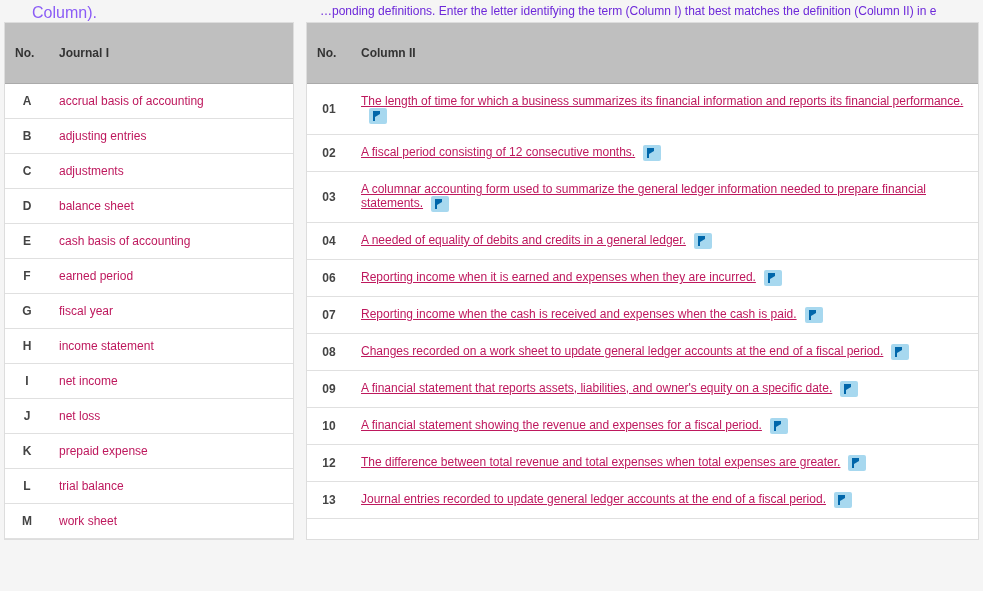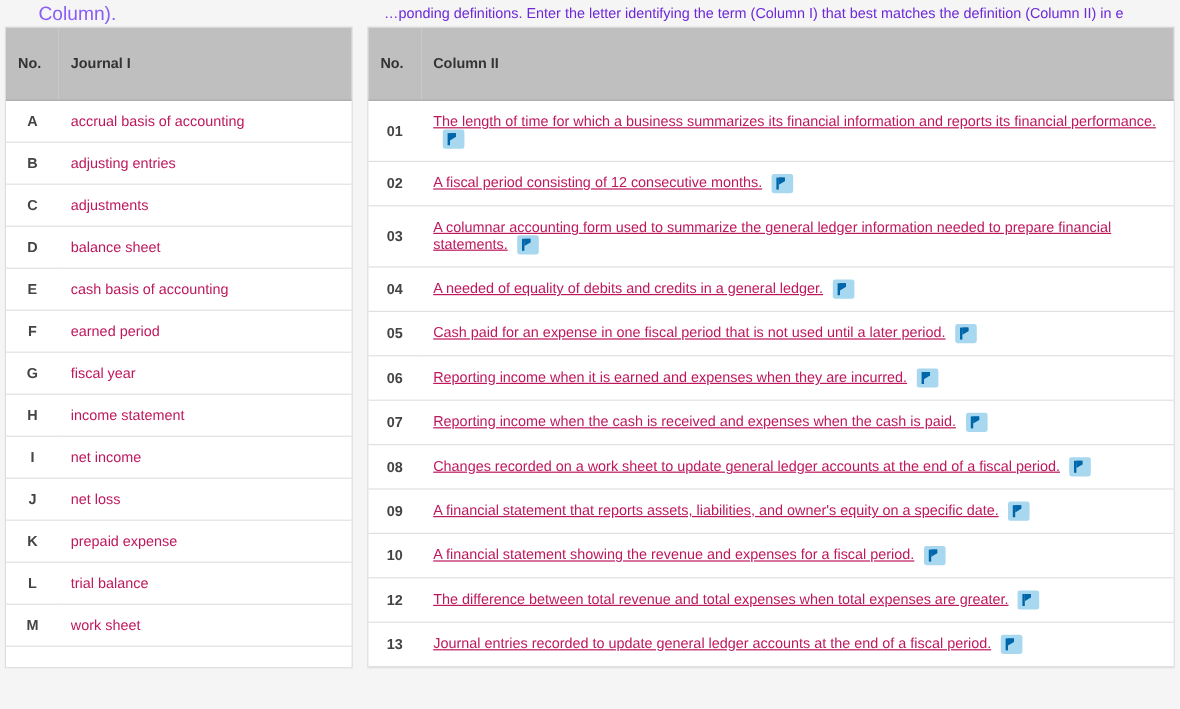--- a/index.html
+++ b/index.html
@@ -185,24 +185,20 @@
           </tr>
           <tr>
             <td class="no">03</td>
             <td class="def"><span class="def-text">A columnar accounting form used to summarize the general ledger information needed to prepare financial statements.</span><span class="flag-icon"></span></td>
           </tr>
           <tr>
             <td class="no">04</td>
             <td class="def"><span class="def-text">A needed of equality of debits and credits in a general ledger.</span><span class="flag-icon"></span></td>
           </tr>
           <tr>
-            <td class="no">05</td>
-            <td class="def"><span class="def-text">Cash paid for an expense in one fiscal period that is not used until a later period.</span><span class="flag-icon"></span></td>
-          </tr>
-          <tr>
             <td class="no">06</td>
             <td class="def"><span class="def-text">Reporting income when it is earned and expenses when they are incurred.</span><span class="flag-icon"></span></td>
           </tr>
           <tr>
             <td class="no">07</td>
             <td class="def"><span class="def-text">Reporting income when the cash is received and expenses when the cash is paid.</span><span class="flag-icon"></span></td>
           </tr>
           <tr>
             <td class="no">08</td>
             <td class="def"><span class="def-text">Changes recorded on a work sheet to update general ledger accounts at the end of a fiscal period.</span><span class="flag-icon"></span></td>

